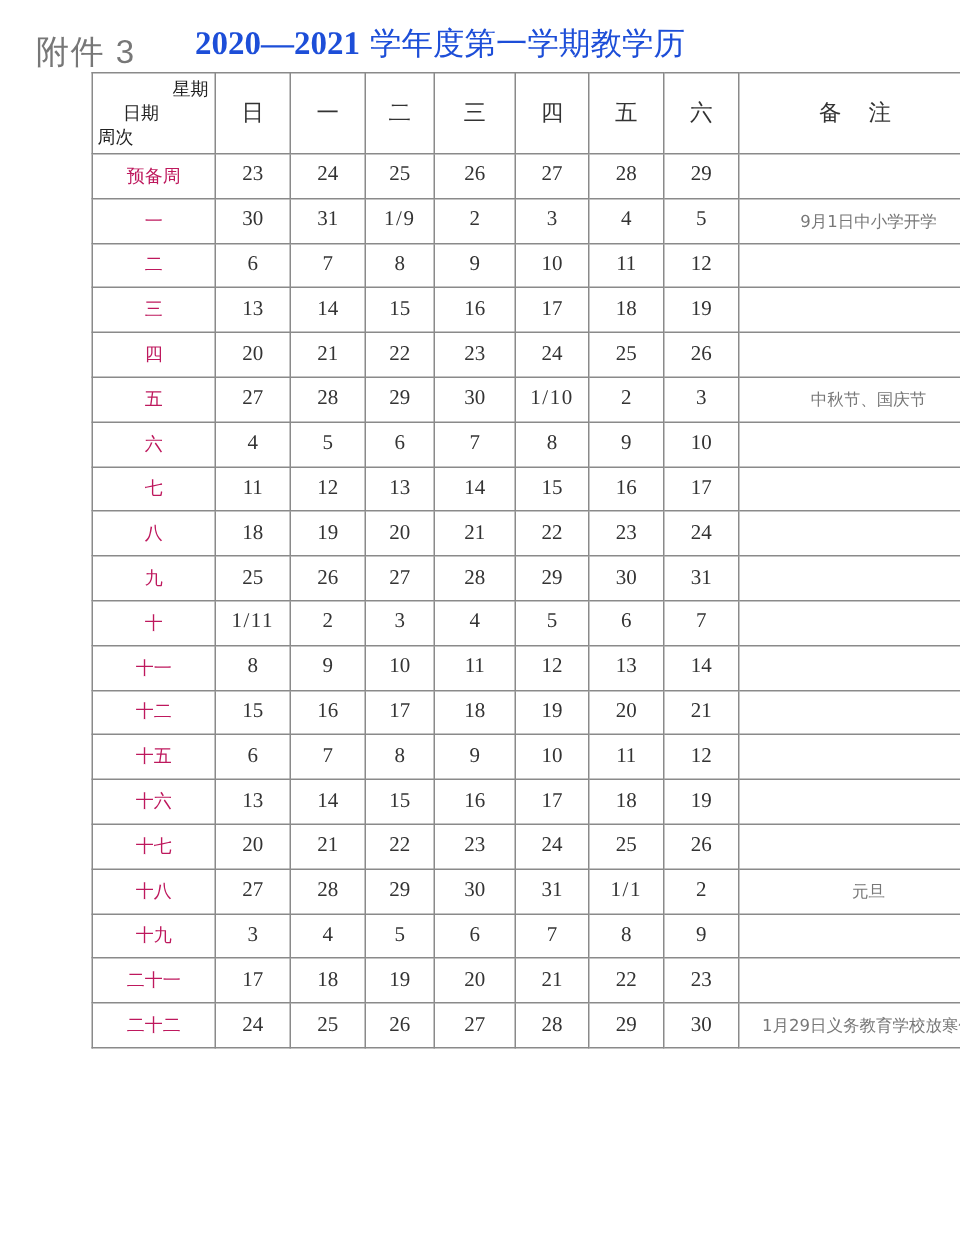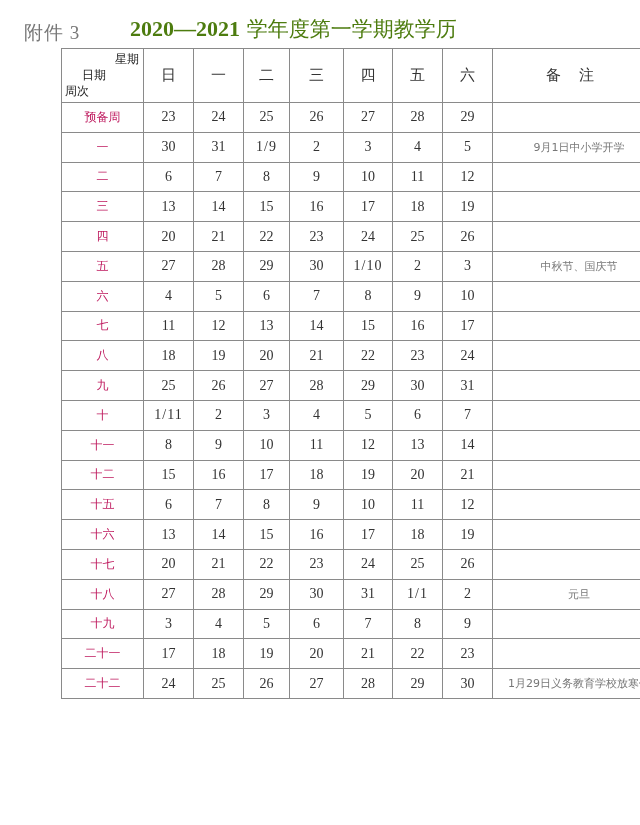--- a/index.html
+++ b/index.html
@@ -1,20 +1,20 @@
 <!DOCTYPE html>
 <html><head>
 <meta charset="utf-8">
 <style>
   html, body { margin: 0; padding: 0; background: #ffffff; }
   body { width: 640px; height: 825px; position: relative; overflow: hidden;
          font-family: "DejaVu Serif", "Liberation Serif", serif; color: #333; }
-  .annex { position: absolute; left: 24px; top: 20px; font-size: 19px; color: #777;
-           font-family: Liberation Serif, serif; letter-spacing: 1px; }
-  .title { position: absolute; left: 130px; top: 15px; font-size: 22px; font-weight: bold; color: #4d7c0f;
+  .annex { position: absolute; left: 24px; top: 20px; font-size: 22px; color: #777;
+           font-family: Liberation Sans, sans-serif; letter-spacing: 1px; }
+  .title { position: absolute; left: 130px; top: 15px; font-size: 22px; font-weight: bold; color: #1d4ed8;
            font-family: "Liberation Serif", "DejaVu Serif", serif; white-space: nowrap; }
   .title .cn { font-weight: normal; font-family: "DejaVu Serif", serif; font-size: 21px; }
   table { position: absolute; left: 17px; top: 48px; border-collapse: collapse; table-layout: fixed;
           width: 604px; margin-left: 44px; }
   td, th { border: 1px solid #8a8a8a; text-align: center; vertical-align: middle; padding: 0;
            font-weight: normal; overflow: hidden; white-space: nowrap; }
   thead th { height: 53px; font-family: "DejaVu Sans", sans-serif; font-size: 15px; color: #333; }
   tbody td { height: 28.8px; font-size: 14px; color: #333; font-family: "Liberation Serif", "DejaVu Serif", serif; }
   tbody td.week { color: #be185d; font-size: 12px; font-family: "DejaVu Sans", sans-serif; }
   tbody td.note { color: #777; font-size: 11px; font-family: "DejaVu Sans", sans-serif; }

